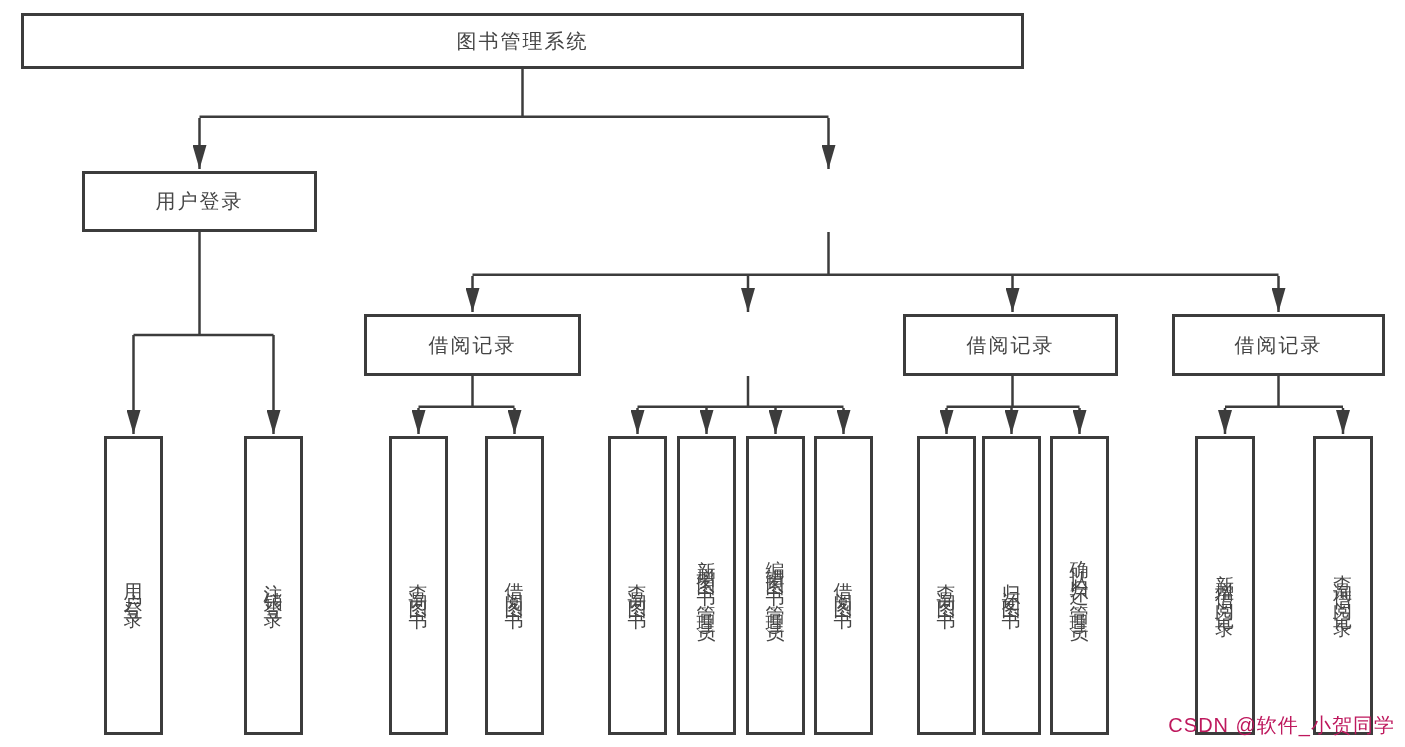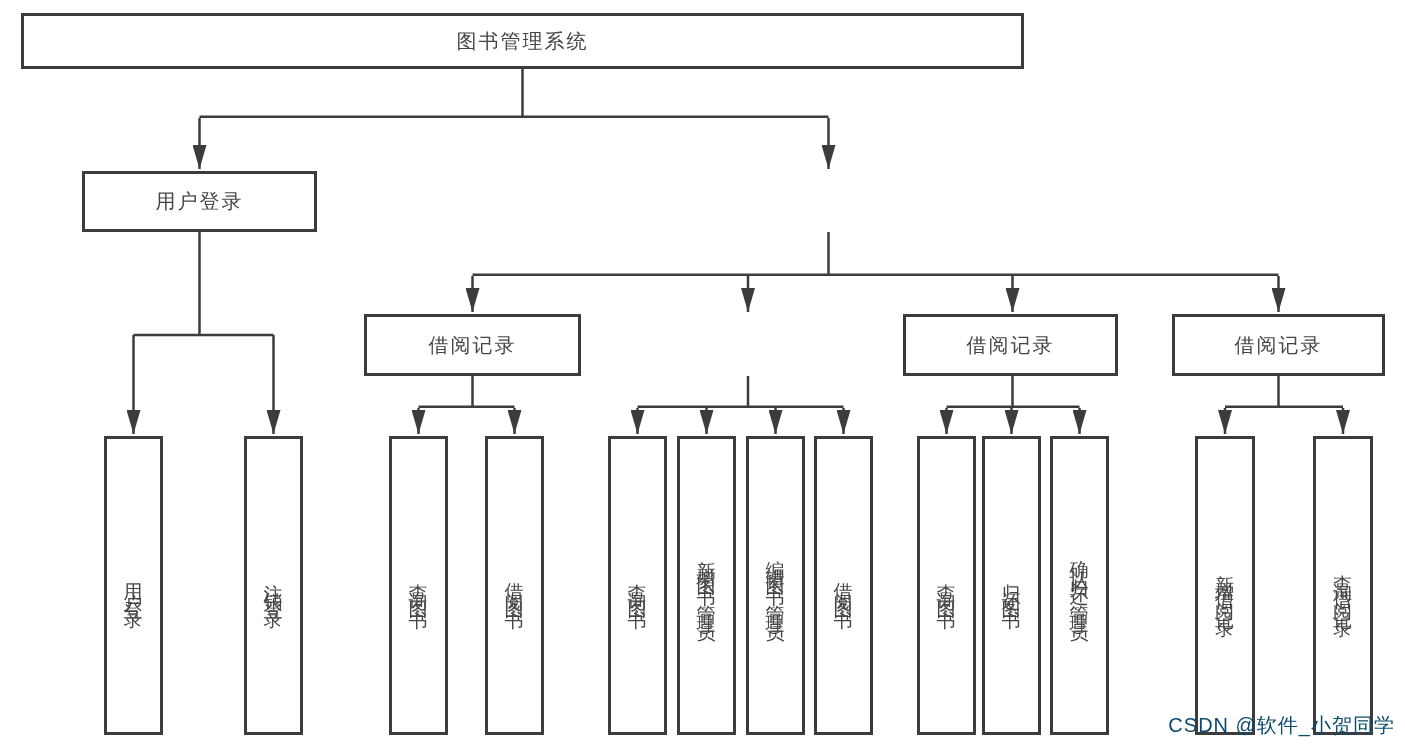--- a/index.html
+++ b/index.html
@@ -41,21 +41,21 @@
     text-orientation: mixed;
     font-size: 19px;
     letter-spacing: 9px;
     line-height: 1;
   }
   .watermark {
     position: absolute;
     right: 10px;
     top: 712px;
     font-size: 20px;
-    color: #0c4a6e;
+    color: #be185d;
     letter-spacing: 1px;
     white-space: nowrap;
   }
 </style>
 </head>
 <body>
 
 <div class="stage">
 
   <svg class="connectors" width="1405" height="747" viewBox="0 0 1405 747">

